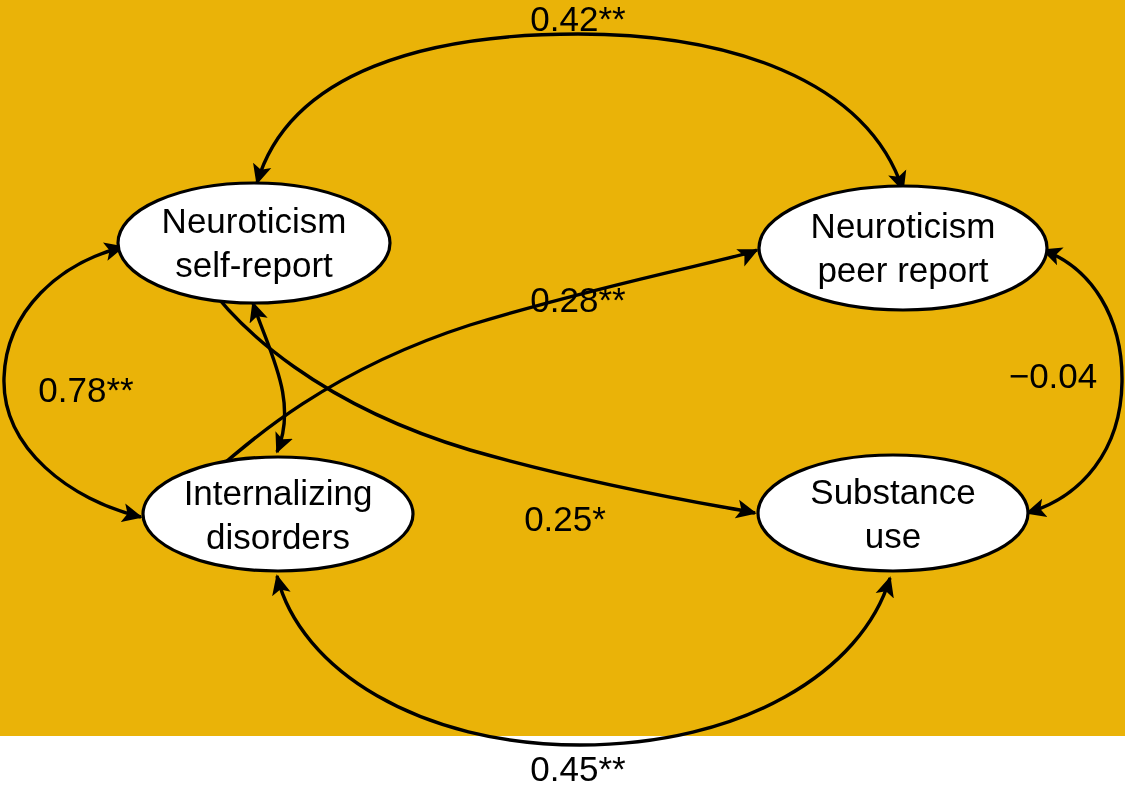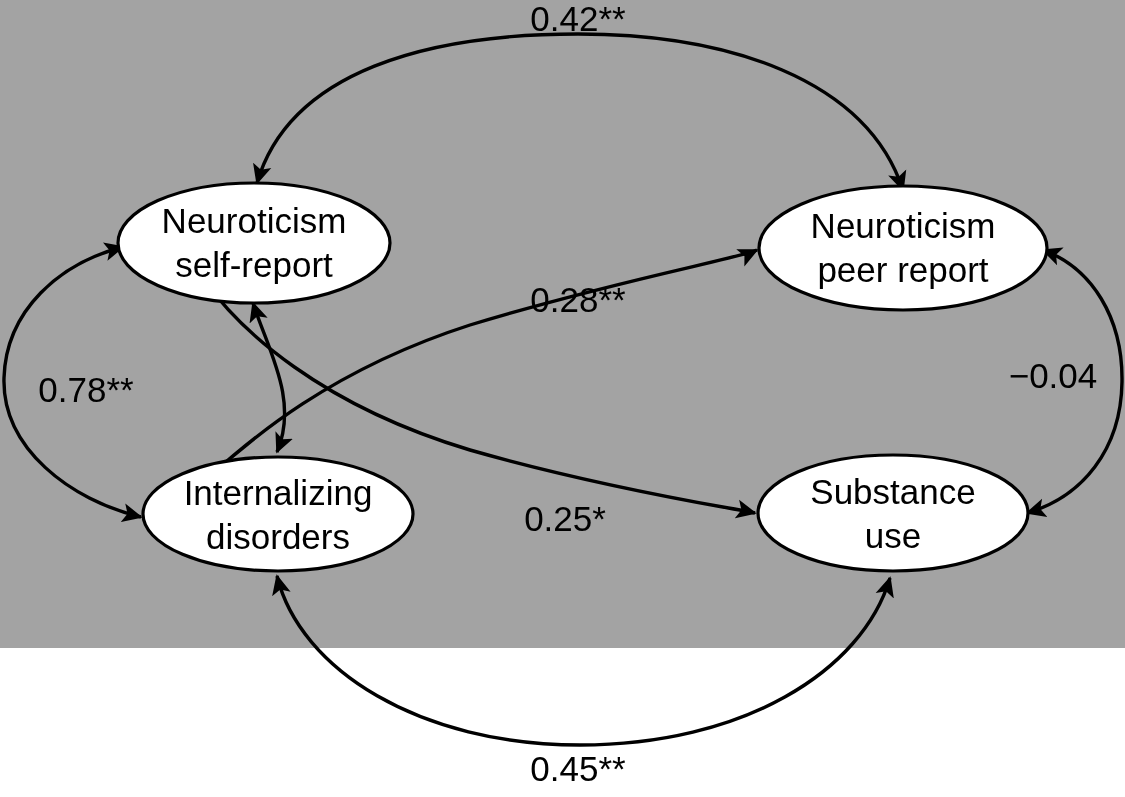--- a/index.html
+++ b/index.html
@@ -9,22 +9,22 @@
   }
   body {
     width: 1125px;
     height: 797px;
     font-family: "Liberation Sans", sans-serif;
     overflow: hidden;
   }
   #diagram-root {
     position: relative;
     width: 1125px;
-    height: 648px;
-    background: #a3a3a3;
+    height: 736px;
+    background: #eab308;
   }
   svg.path-diagram {
     display: block;
     width: 1125px;
     height: 797px;
   }
   .node-ellipse {
     fill: #ffffff;
     stroke: #000000;
     stroke-width: 3.2;

